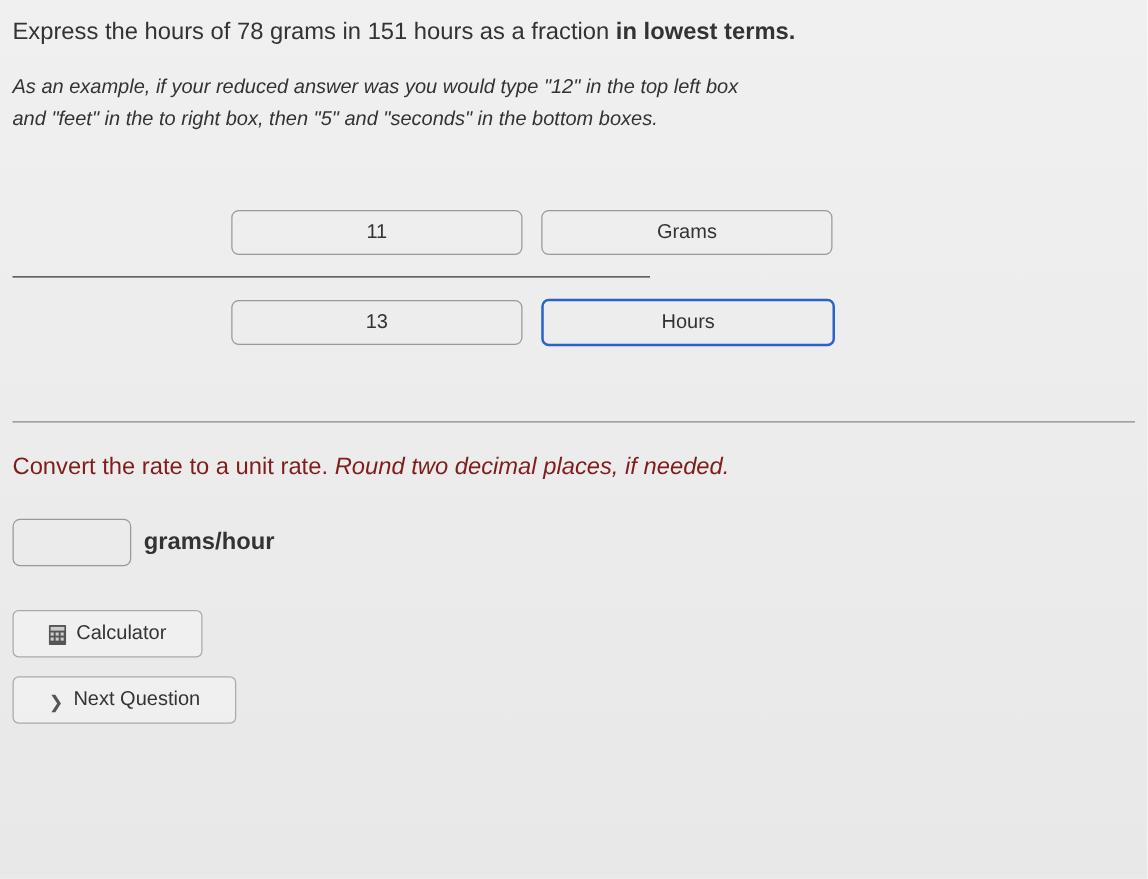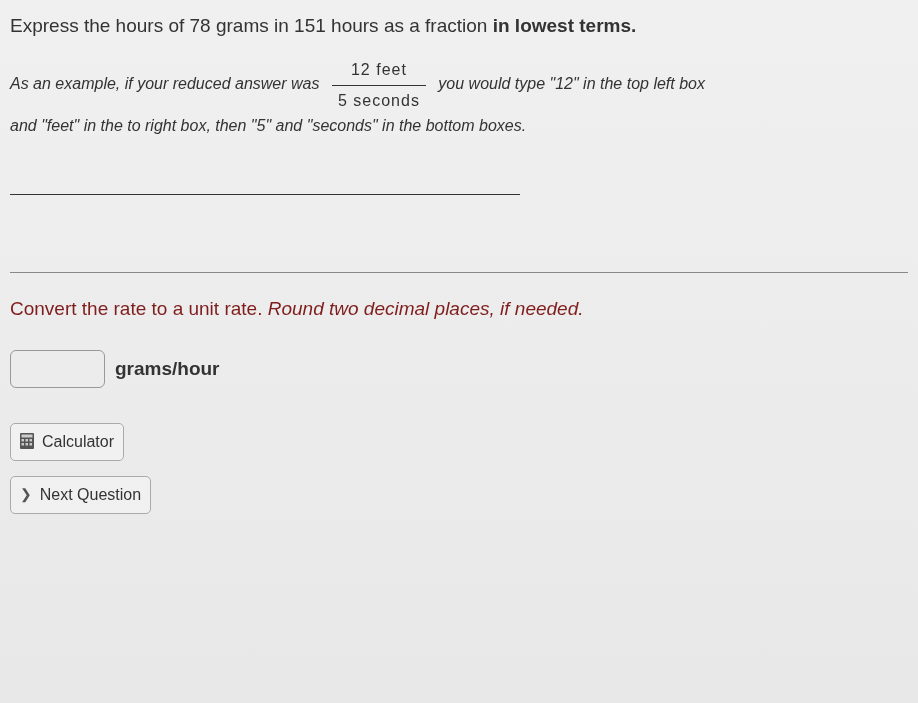--- a/index.html
+++ b/index.html
@@ -100,25 +100,25 @@
       height: 38px;
       background: transparent;
     }
     .unit-label {
       font-size: 19px;
       color: #333;
       font-weight: bold;
     }
     .button {
       display: inline-flex;
-      align-items: flex-start;
+      align-items: flex-end;
       gap: 8px;
       border: 1.5px solid #aaa;
       border-radius: 5px;
-      padding: 9px 9px;
+      padding: 9px 28px;
       font-size: 16px;
       color: #333;
       background: rgba(255,255,255,0.3);
       cursor: pointer;
       margin-bottom: 15px;
     }
     .calc-icon {
       width: 14px;
       height: 16px;
       display: inline-block;
@@ -133,32 +133,34 @@
   </style>
 </head>
 <body>
 
 <div class="question-text">
   <span>Express the hours of </span><span>78</span><span> grams in </span><span>151</span><span> hours as a fraction </span><strong>in lowest terms.</strong>
 </div>
 
 <div class="example-text">
   <span>As an example, if your reduced answer was </span>
-  <span class="fraction-inline">
-    <span class="num spacing">12  feet</span>
-    <span class="den spacing">5  seconds</span>
-  </span>
   <span> you would type "12" in the top left box</span>
   <br>
   <span>and "feet" in the to right box, then "5" and "seconds" in the bottom boxes.</span>
 </div>
 
 <div class="answer-fraction">
+  <div class="fraction-row">
+    <input class="input-box" value="11" style="">
+    <input class="input-box" value="Grams" style="">
+  </div>
   <div class="fraction-line"></div>
   <div class="fraction-row">
+    <input class="input-box" value="13" style="">
+    <input class="input-box focused" value="Hours" style="">
   </div>
 </div>
 
 <div class="divider"></div>
 
 <div class="convert-text">
   <span>Convert the rate to a unit rate. </span><span class="italic">Round two decimal places, if needed.</span>
 </div>
 
 <div class="unit-rate-row">

